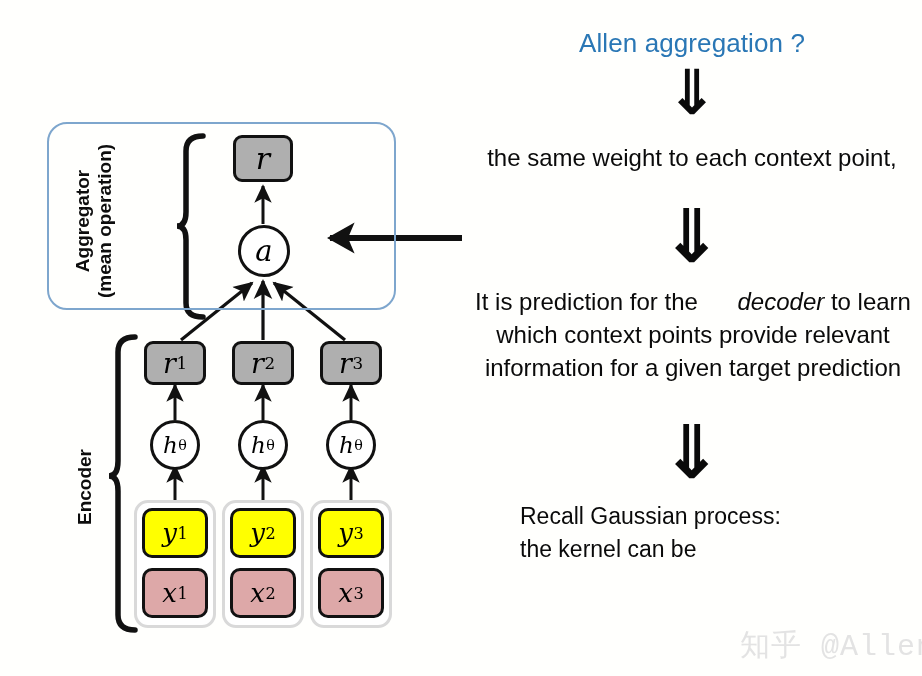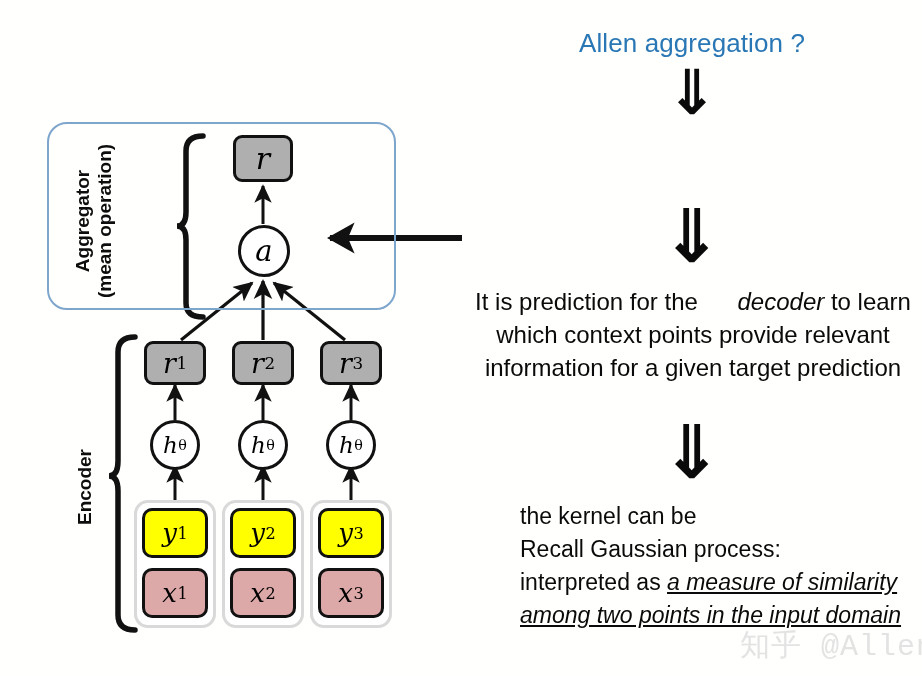--- a/index.html
+++ b/index.html
@@ -309,28 +309,28 @@
   </div>
 
 </div>
 
 <div id="right-col">
 
   <div id="title">Allen aggregation ?</div>
 
   <div class="bigarrow" id="arrow1">⇓</div>
 
+  <div class="para" id="para1">the same weight to each context point,</div>
 
   <div class="bigarrow" id="arrow2">⇓</div>
 
   <div class="para" id="para2"><span>It is prediction for the </span><span class="ital">decoder</span><span> to learn which context points provide relevant information for a given target prediction</span></div>
 
   <div class="bigarrow" id="arrow3">⇓</div>
 
   <div class="para" id="para3">
+    <div>Recall Gaussian process:</div>
     <div>the kernel can be</div>
-    <div>Recall Gaussian process:</div>
-    <div><span>interpreted as </span><span class="ital-ul">a measure of similarity among two points in the input domain</span></div>
   </div>
 
 </div>
 
 <div id="watermark">知乎 @Allen</div>
 
 </body></html>

